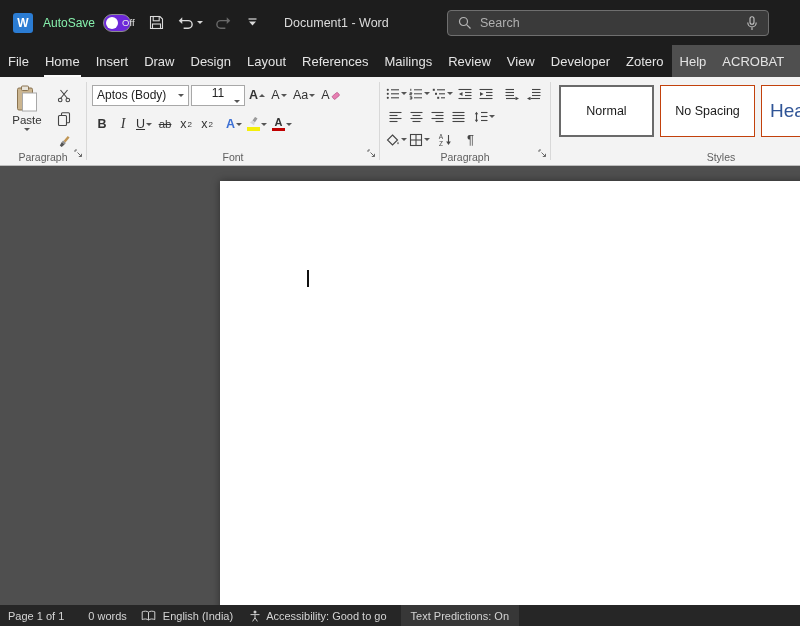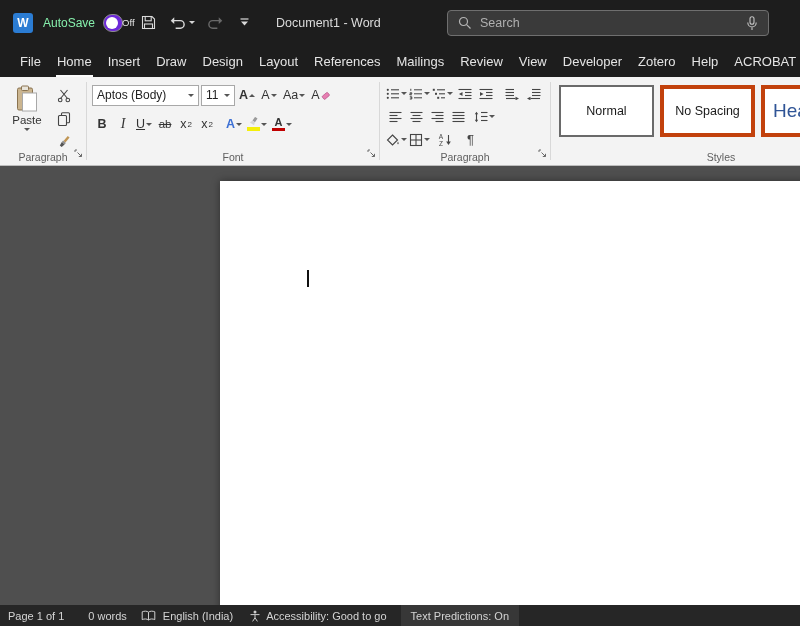--- a/index.html
+++ b/index.html
@@ -4,37 +4,37 @@
 <style>
   *{margin:0;padding:0;box-sizing:border-box;}
   html,body{width:800px;height:626px;overflow:hidden;}
   .screen{position:relative;width:800px;height:626px;background:#4f4f4f;font-family:"Liberation Sans",sans-serif;overflow:hidden;cursor:default;}
   button{background:none;border:none;padding:0;font:inherit;color:inherit;cursor:default;}
 
   
   .titlebar{position:absolute;top:0;left:0;width:800px;height:45px;background:#1d1d1d;display:flex;align-items:center;}
   .word-logo{width:20px;height:20px;margin-left:13px;background:#2b7cd3;border-radius:3px;color:#fff;font-weight:bold;font-size:12px;display:flex;align-items:center;justify-content:center;flex:0 0 auto;}
   .autosave-label{margin-left:10px;font-size:12px;color:#86efac;}
-  .toggle{margin-left:8px;width:20px;height:18px;border-radius:9px;background:#6d28d9;border:1px solid #8d8d8d;display:flex;align-items:center;flex:0 0 auto;}
+  .toggle{margin-left:8px;width:28px;height:18px;border-radius:9px;background:#6d28d9;border:1px solid #8d8d8d;display:flex;align-items:center;flex:0 0 auto;}
   .knob{width:12px;height:12px;border-radius:50%;background:#fff;margin-left:2px;flex:0 0 auto;}
   .toggle-state{font-size:9.5px;color:#e8e8e8;margin-left:4px;}
   .tbtn{display:flex;align-items:center;justify-content:center;}
   .tbtn.save{margin-left:18px;}
   .tbtn.undo{margin-left:14px;gap:3px;}
   .tbtn.redo{margin-left:12px;opacity:.4;}
   .tbtn.qat{margin-left:16px;}
   .flip{transform:scaleX(-1);}
   .tri-lite{width:0;height:0;border-left:3px solid transparent;border-right:3px solid transparent;border-top:3.5px solid #d6d6d6;display:inline-block;}
   .doc-title{margin-left:26px;font-size:12.5px;color:#dcdcdc;white-space:nowrap;}
   .searchbox{position:absolute;left:447px;top:10px;width:322px;height:26px;background:#3a3a3a;border:1px solid #6f6f6f;border-radius:4px;display:flex;align-items:center;padding:0 10px;}
   .searchbox input{background:transparent;border:none;outline:none;color:#bef264;font-size:12.5px;margin-left:8px;flex:1;min-width:0;font-family:"Liberation Sans",sans-serif;}
   .searchbox input::placeholder{color:#b0b0b0;}
 
   
-  .tabs{position:absolute;top:45px;left:0;width:800px;height:32px;background:#1d1d1d;display:flex;align-items:stretch;padding-left:12px;}
+  .tabs{position:absolute;top:45px;left:0;width:672px;height:32px;background:#1d1d1d;display:flex;align-items:stretch;}
   .tab{display:flex;align-items:center;padding:0 8px;font-size:13px;color:#e4e4e4;position:relative;white-space:nowrap;}
   .tab.active::after{content:"";position:absolute;left:7px;right:7px;bottom:0;height:2.5px;background:#fafafa;}
 
   
   .ribbon{position:absolute;top:77px;left:0;width:800px;height:89px;background:#f3f3f3;border-bottom:1px solid #bdbdbd;display:flex;}
   .group{position:relative;padding:6px 5px 16px;flex:0 0 auto;}
   .vdiv{width:1px;background:#d8d8d8;margin:5px 0;flex:0 0 auto;}
   .group-label{position:absolute;bottom:2px;left:0;right:0;text-align:center;font-size:10.5px;color:#5e5e5e;}
   .launcher{position:absolute;right:3px;bottom:3px;}
   .tri{width:0;height:0;border-left:3px solid transparent;border-right:3px solid transparent;border-top:3.5px solid #555;display:inline-block;flex:0 0 auto;}
@@ -43,42 +43,42 @@
   .grp-clipboard{width:86px;}
   .clip-content{display:flex;}
   .paste-btn{width:44px;display:flex;flex-direction:column;align-items:center;gap:2px;font-size:11.5px;color:#333;padding-top:2px;}
   .clip-col{display:flex;flex-direction:column;gap:4px;margin-left:3px;margin-top:3px;}
   .sbtn{width:24px;height:19px;display:flex;align-items:center;justify-content:center;}
 
   .grp-font{width:292px;}
   .font-row1{display:flex;align-items:center;gap:2px;height:24px;}
   .combo{height:21px;background:#fff;border:1px solid #a8a8a8;display:flex;align-items:center;padding:0 4px;font-size:12px;color:#222;}
   .combo .tri{margin-left:auto;}
-  .font-name{width:107px;}
-  .font-size{width:34px;}
+  .font-name{width:97px;}
+  .font-size{width:54px;flex-direction:column;}
   .font-row2{display:flex;align-items:center;gap:1px;margin-top:6px;height:22px;}
   .fbtn{min-width:20px;height:21px;display:flex;align-items:center;justify-content:center;font-size:12.5px;color:#333;padding:0 2px;gap:1px;}
   .bold{font-weight:bold;}
   .italic{font-family:"Liberation Serif",serif;font-style:italic;font-size:14px;}
   .ul{text-decoration:underline;}
   .strike{text-decoration:line-through;font-size:11.5px;}
   .fbtn sub,.fbtn sup{font-size:8px;}
   .effects-a{color:#3b6fd4;font-weight:bold;}
   .stack{display:flex;flex-direction:column;align-items:center;gap:1px;}
   .bar{width:13px;height:3.5px;}
   .fcolor-a{font-size:11px;font-weight:bold;line-height:10px;}
 
   .grp-paragraph{width:170px;}
   .para-row{display:flex;align-items:center;height:21px;margin-bottom:2px;}
   .pbtn{min-width:21px;height:20px;display:flex;align-items:center;justify-content:center;gap:1px;padding:0 1px;}
   .pilcrow{font-size:13px;color:#454545;}
 
   .grp-styles{width:340px;padding-left:8px;}
   .styles-row{display:flex;gap:6px;margin-top:2px;}
-  .style-chip{width:95px;height:52px;background:#fff;border:4px solid #c2410c;display:flex;align-items:center;justify-content:center;font-size:12.5px;color:#1a1a1a;overflow:hidden;white-space:nowrap;flex:0 0 auto;}
+  .style-chip{width:95px;height:52px;background:#fff;border:1px solid #c2410c;display:flex;align-items:center;justify-content:center;font-size:12.5px;color:#1a1a1a;overflow:hidden;white-space:nowrap;flex:0 0 auto;}
   .style-chip.selected{border:2px solid #6a6a6a;}
   .style-chip.heading{justify-content:flex-start;padding-left:8px;font-size:19px;color:#2F5496;}
 
   
   .canvas{position:absolute;top:166px;left:0;width:800px;bottom:21px;background:#4f4f4f;overflow:hidden;}
   .page{position:absolute;left:220px;top:15px;width:640px;height:700px;background:#ffffff;box-shadow:0 0 8px rgba(0,0,0,.4);}
   .caret{position:absolute;left:87px;top:89px;width:1.5px;height:17px;background:#111;animation:blink 1.1s step-end infinite;}
   @keyframes blink{50%{opacity:0;}}
 
   

